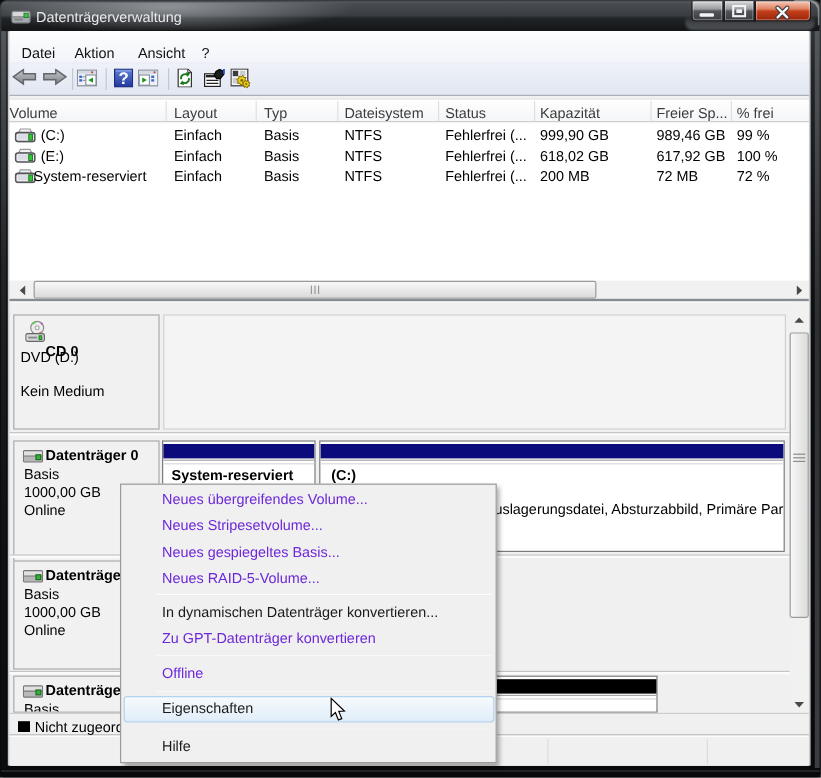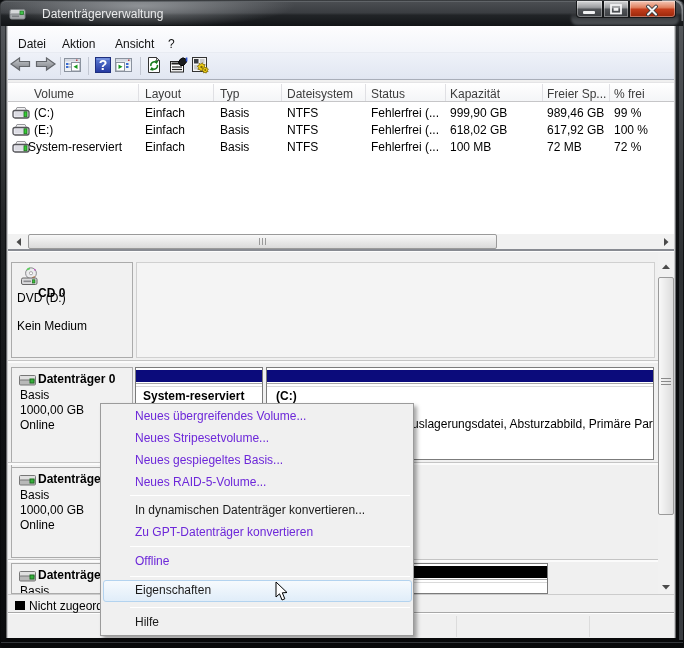--- a/index.html
+++ b/index.html
@@ -13,21 +13,21 @@
     border-radius:6px 6px 4px 4px; }
   #lstripe { left:1px; top:24px; width:4px; height:616px;
     background:linear-gradient(#54575b, #222426 200px, #101214 400px, #0b0c0e); }
   #rstripe { left:679px; top:24px; width:4px; height:616px;
     background:linear-gradient(#54575b, #2c2f32 240px, #3a3d41); }
   #titlebar { left:1px; top:1px; width:682px; height:25px;
     background:linear-gradient(#4a4d51 0%, #3a3d41 45%, #212427 55%, #131517 100%);
     border-top:1px solid #606468; border-radius:5px 5px 0 0; }
   #titleglow { left:0px; top:2px; width:360px; height:23px;
     background:radial-gradient(ellipse 215px 30px at 140px 4px, rgba(210,214,218,0.52), rgba(210,214,218,0) 72%); }
-  #title { left:30px; top:7px; color:#e9eaeb; font-size:12px;margin-left:12px; }
+  #title { left:30px; top:7px; color:#e9eaeb; font-size:12px; }
   
   .wbtn { top:1px; height:17px; border:1px solid #16181a; border-top:none;
           box-shadow:inset 0 0 0 1px rgba(255,255,255,0.35); }
   #btn-min { left:576px; width:27px; border-radius:0 0 0 4px;
     background:linear-gradient(#d7d8d9 0%, #9b9da0 40%, #515458 52%, #3a3d41 100%); }
   #btn-max { left:603px; width:26px;
     background:linear-gradient(#d7d8d9 0%, #9b9da0 40%, #515458 52%, #3a3d41 100%); }
   #btn-close { left:629px; width:47px; border-radius:0 0 4px 0;
     background:linear-gradient(#f4c9b8 0%, #e08261 40%, #c43e1c 52%, #99260a 100%); }
   
@@ -189,21 +189,21 @@
     <rect x="2" y="2" width="4.5" height="4.5" fill="#3a3d42"></rect>
     <rect x="8" y="2" width="4.5" height="4.5" fill="#caccce"></rect>
     <rect x="2" y="8" width="4.5" height="4.5" fill="#caccce"></rect>
     <polygon points="13.7,10.9 11.9,11.6 11.9,13.6 10.1,12.8 8.6,14.2 7.9,12.4 5.9,12.4 6.7,10.6 5.3,9.1 7.1,8.4 7.1,6.4 8.9,7.2 10.4,5.8 11.1,7.6 13.1,7.6 12.3,9.4" fill="#f0d013" stroke="#7a6508" stroke-width="0.8"></polygon>
     <circle cx="9.5" cy="10" r="1.2" fill="#7a6508"></circle>
     <polygon points="16.1,14.6 14.6,14.7 14.1,16.2 13.0,15.2 11.6,15.9 11.5,14.4 10.0,13.9 11.0,12.8 10.3,11.4 11.8,11.3 12.3,9.8 13.4,10.8 14.8,10.1 14.9,11.6 16.4,12.1 15.4,13.2" fill="#f0d013" stroke="#7a6508" stroke-width="0.8"></polygon>
     <circle cx="13.2" cy="13" r="0.9" fill="#7a6508"></circle>
   </svg>
 
   <div id="lhead" class="abs">
-    <div class="abs htxt" style="left:26px;">Volume</div>
+    <div class="abs htxt" style="left:0;">Volume</div>
     <div class="abs htxt" style="left:137px;text-align:right;">Layout</div>
     <div class="abs htxt" style="left:212px;">Typ</div>
     <div class="abs htxt" style="left:279px;">Dateisystem</div>
     <div class="abs htxt" style="left:363px;">Status</div>
     <div class="abs htxt" style="left:442px;">Kapazität</div>
     <div class="abs htxt" style="left:539px;">Freier Sp...</div>
     <div class="abs htxt" style="left:606px;">% frei</div>
     <div class="abs hsep" style="left:130px;"></div>
     <div class="abs hsep" style="left:205px;"></div>
     <div class="abs hsep" style="left:273px;"></div>
@@ -251,21 +251,21 @@
       <path d="M3.5 4.5 L5 1.5 L13 1.5 L14.5 4.5 Z" fill="#f2f2f4" stroke="#98989c"></path>
       <rect x="1" y="4.5" width="16" height="7.5" rx="2" fill="#e9e9ef" stroke="#55555a" stroke-width="1.3"></rect>
       <rect x="3" y="6" width="9" height="4" fill="#dcdce4"></rect>
       <rect x="12" y="5.8" width="3" height="5" fill="#33cc33" stroke="#1a6e1a" stroke-width="0.8"></rect>
     </svg>
     <div class="cell" style="left:20px;">System-reserviert</div>
     <div class="cell" style="left:137px;">Einfach</div>
     <div class="cell" style="left:212px;">Basis</div>
     <div class="cell" style="left:279px;">NTFS</div>
     <div class="cell" style="left:363px;">Fehlerfrei (...</div>
-    <div class="cell" style="left:442px;">100 MB</div>
+    <div class="cell" style="left:442px;">200 MB</div>
     <div class="cell" style="left:539px;">72 MB</div>
     <div class="cell" style="left:606px;">72 %</div>
   </div>
 
   <div id="hscroll" class="abs">
     <svg class="abs" style="left:7px; top:4px;" width="8" height="8">
         <path d="M6 0 L1.5 4 L6 8 Z" fill="#4a4a4a"></path>
       </svg>
     <div id="hthumb"></div>
     <div class="abs" style="left:251px; top:4px; width:1px; height:7px; background:#999;"></div>

